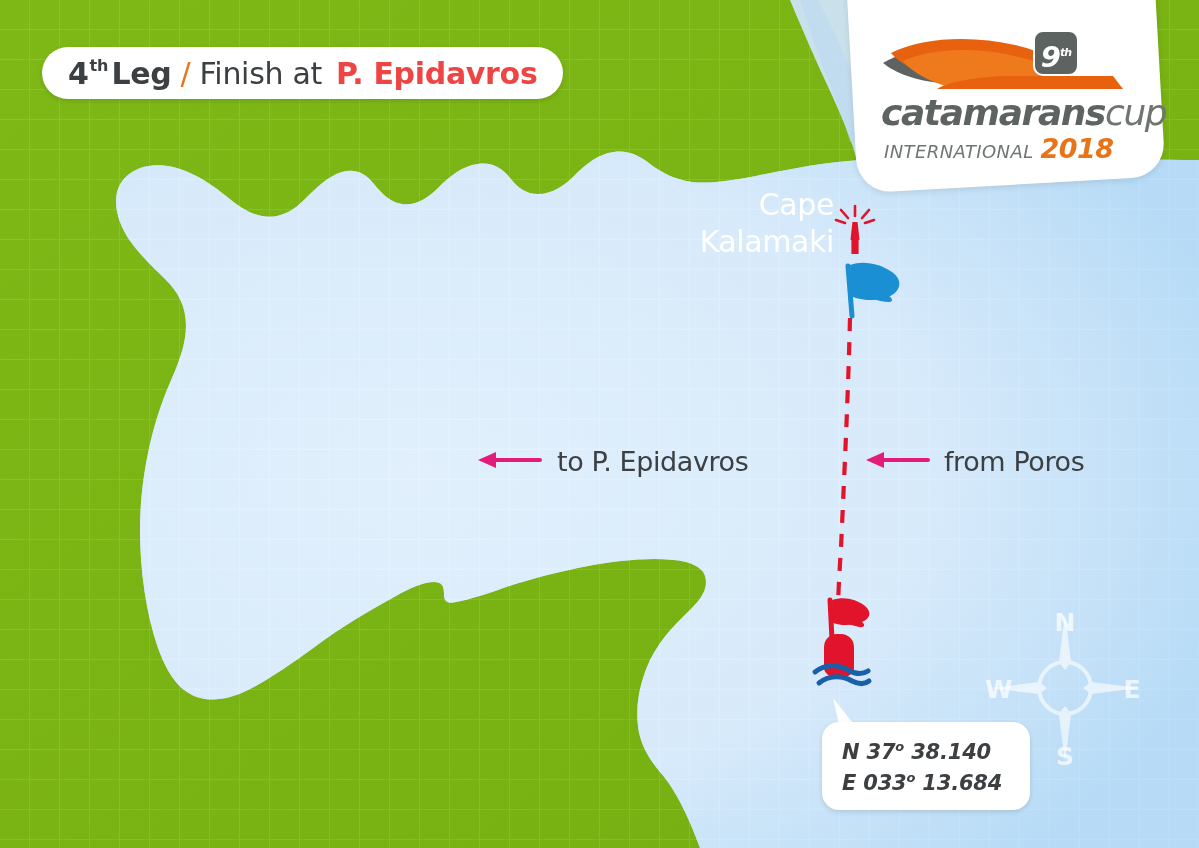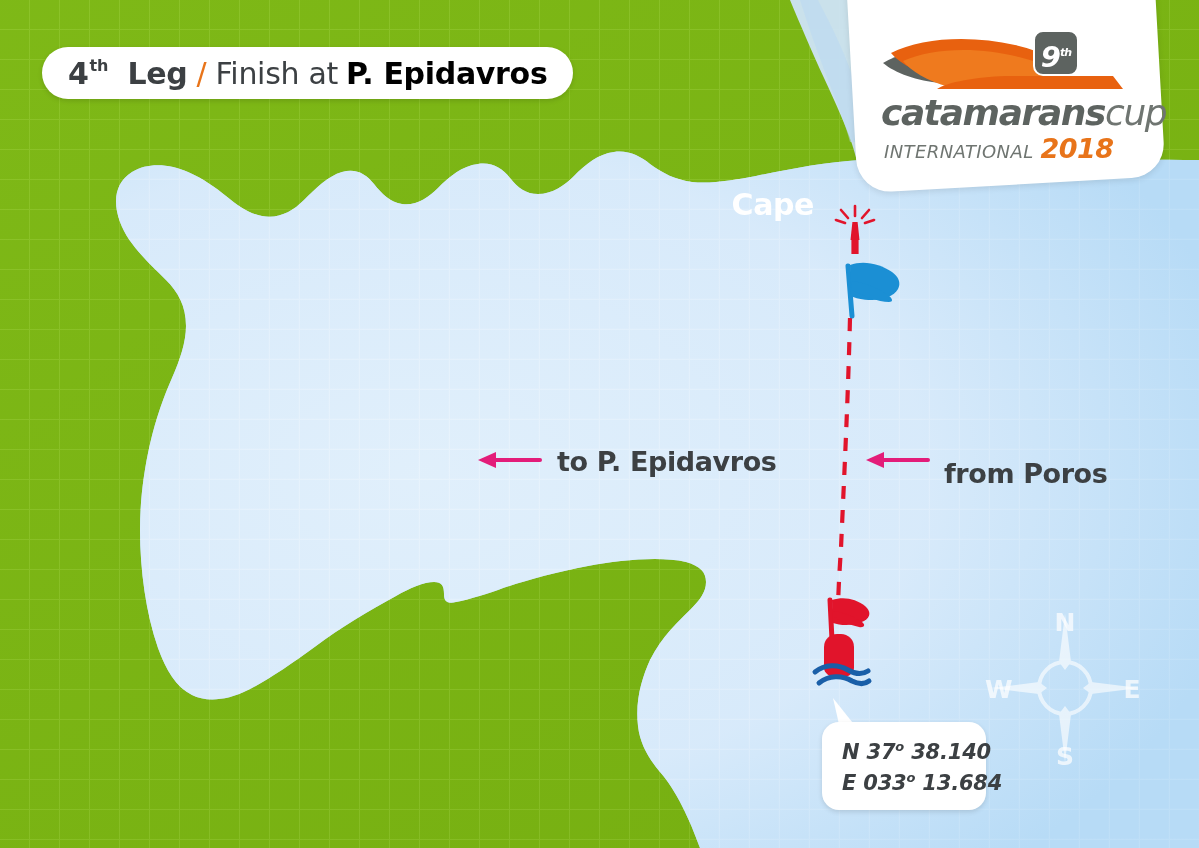--- a/index.html
+++ b/index.html
@@ -51,40 +51,40 @@
     color: #3c4043;
     vertical-align: super;
     position: relative;
     top: -8px;
     left: 1px;
   }
   .title-pill .t-leg {
     font-size: 30px;
     font-weight: bold;
     color: #3c4043;
-    margin-left: 20px;
+    margin-left: 4px;
     letter-spacing: -0.3px;
   }
   .title-pill .t-slash {
     font-size: 30px;
     color: #e8741a;
     margin: 0 9px;
     font-weight: 400;
   }
   .title-pill .t-finish {
     font-size: 30px;
     color: #3c4043;
     font-weight: 400;
     letter-spacing: -0.3px;
   }
   .title-pill .t-place {
     font-size: 30px;
-    color: #000000;
-    font-weight: bold;
-    margin-left: 8px;
+    color: #ef4444;
+    font-weight: bold;
+    margin-left: 14px;
     letter-spacing: -0.3px;
   }
 
   
   .logo-card {
     position: absolute;
     left: 851px;
     top: -58px;
     width: 308px;
     height: 243px;
@@ -170,46 +170,46 @@
     font-weight: bold;
     font-style: italic;
     color: #e8741a;
     letter-spacing: -0.6px;
     margin-left: 7px;
   }
 
   
   .cape-label {
     position: absolute;
-    left: 652px;
+    left: 672px;
     top: 186px;
     width: 162px;
     text-align: right;
     color: #ffffff;
     font-size: 30px;
-    font-weight: bold;
+    font-weight: normal;
     line-height: 37px;
     letter-spacing: -0.4px;
   }
   .route-label {
     position: absolute;
     color: #3c4043;
     font-size: 27px;
-    font-weight: bold;
+    font-weight: normal;
     letter-spacing: -0.4px;
     white-space: nowrap;
   }
   #label-to-epidavros { left: 557px; top: 446px; }
-  #label-from-poros   { left: 944px; top: 446px; margin-top: 12px; }
+  #label-from-poros   { left: 944px; top: 446px; }
 
   .coords-bubble {
     position: absolute;
     left: 822px;
     top: 722px;
-    width: 164px;
+    width: 208px;
     padding: 12px 16px 14px 20px;
     background: #ffffff;
     border-radius: 17px;
     box-shadow: 0 2px 5px rgba(0,0,0,0.12);
     box-sizing: border-box;
   }
   .coords-bubble div {
     font-size: 21px;
     font-style: italic;
     font-weight: bold;
@@ -500,20 +500,21 @@
         <span class="w1">catamarans</span><span class="w2">cup</span>
       </div>
       <div class="logo-sub">
         <span class="s1">INTERNATIONAL</span><span class="s2">2018</span>
       </div>
     </div>
   </div>
 
   <div class="cape-label">
     <div>Cape</div>
+    <div>Kalamaki</div>
   </div>
 
   <div class="route-label" id="label-to-epidavros">to P. Epidavros</div>
   <div class="route-label" id="label-from-poros">from Poros</div>
 
   <div class="coords-bubble">
     <div><span>N 37</span><sup>o</sup><span> 38.140</span></div>
     <div><span>E 033</span><sup>o</sup><span> 13.684</span></div>
   </div>
 

